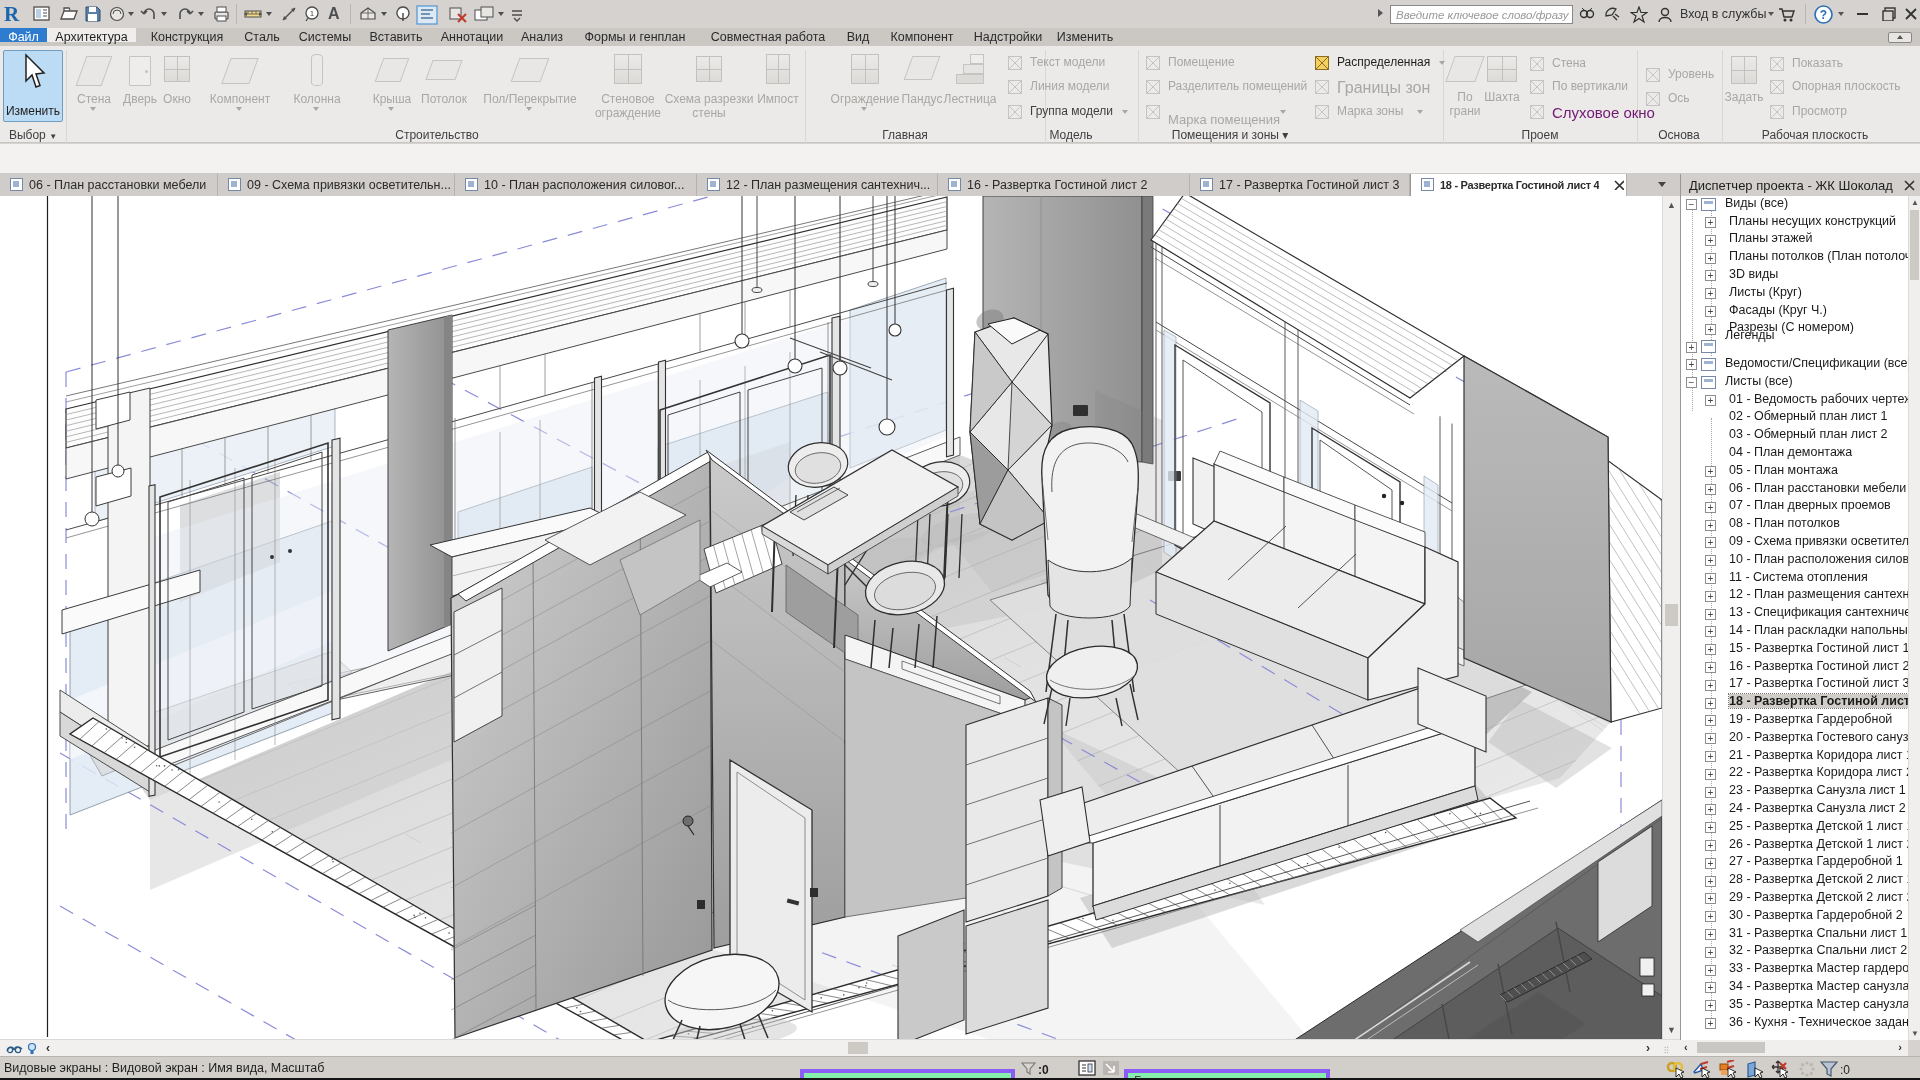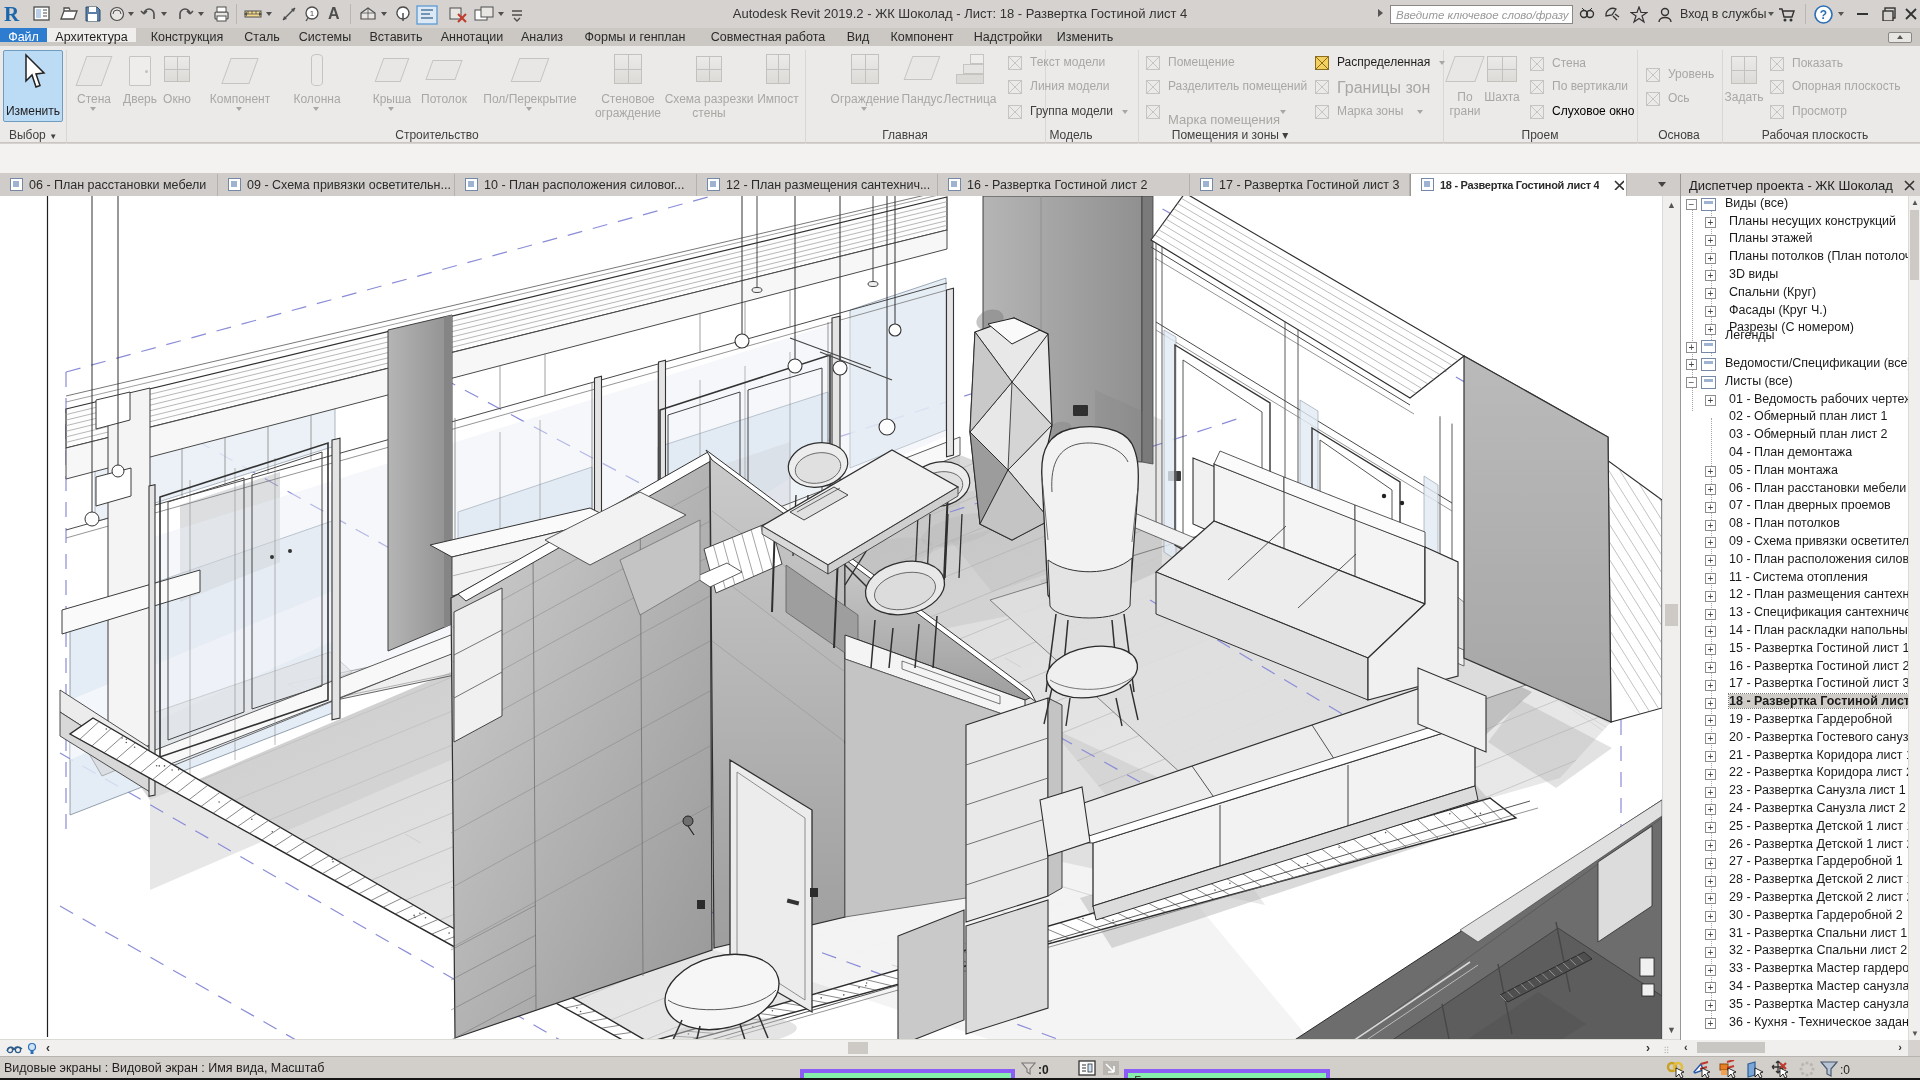--- a/index.html
+++ b/index.html
@@ -110,21 +110,20 @@
           <path d="M10 9 L18 17 M18 9 L10 17" stroke="#c0392b" stroke-width="2"></path>
         </svg></div>
       <div style="position:absolute;left:474px;top:5px;width:22px;height:18px"><svg width="22" height="18">
           <rect x="1" y="5" width="12" height="10" fill="#fff" stroke="#4e4e4e"></rect>
           <rect x="7" y="2" width="12" height="10" fill="#e8e6e3" stroke="#4e4e4e"></rect>
         </svg></div>
       <div class="qarw" style="left:498px"></div>
       <div style="position:absolute;left:510px;top:5px;width:14px;height:18px"><svg width="14" height="18">
           <path d="M2 6 H12 M2 10 H12 M4 13 L7 16 L10 13" fill="none" stroke="#4e4e4e" stroke-width="1.4"></path>
         </svg></div>
-    <div id="title">Autodesk Revit 2019.2 - ЖК Шоколад - Лист: 18 - Развертка Гостиной лист 4</div>
     <div style="position:absolute;left:1378px;top:9px;width:0;height:0;border-top:4px solid transparent;border-bottom:4px solid transparent;border-left:5px solid #555"></div>
     <input style="position: absolute; left: 1390px; top: 5px; width: 183px; height: 19px; border: 1px solid rgb(138, 136, 134); font-style: italic; font-size: 11.5px; color: rgb(153, 153, 153); padding-left: 5px; font-family: inherit;" value="Введите ключевое слово/фразу">
     <svg style="position:absolute;left:1578px;top:6px" width="18" height="18">
         <circle cx="6" cy="8" r="3.5" fill="none" stroke="#333" stroke-width="1.4"></circle>
         <circle cx="12" cy="8" r="3.5" fill="none" stroke="#333" stroke-width="1.4"></circle>
         <path d="M6 4 L4 2 M12 4 L14 2" stroke="#333"></path>
       </svg>
     <svg style="position:absolute;left:1603px;top:6px" width="18" height="18">
         <path d="M3 10 A7 7 0 0 1 13 3 L9 9 Z M10 10 L14 14 M12 8 L16 11" fill="none" stroke="#333" stroke-width="1.3"></path>
       </svg>
@@ -296,21 +295,21 @@
         <div style="position:absolute;left:0;top:0;right:0;bottom:0;background:linear-gradient(45deg,transparent 46%,#c6c4c1 46%,#c6c4c1 54%,transparent 54%),linear-gradient(-45deg,transparent 46%,#c6c4c1 46%,#c6c4c1 54%,transparent 54%)"></div>
       </div>
       <div style="position:absolute;left:1552px;top:10px;font-size:12px;color:#a9a7a4;white-space:nowrap">Стена</div>
 <div style="position:absolute;left:1530px;top:34px;width:14px;height:14px;background:#eceae8;border:1px solid #c6c4c1">
         <div style="position:absolute;left:0;top:0;right:0;bottom:0;background:linear-gradient(45deg,transparent 46%,#c6c4c1 46%,#c6c4c1 54%,transparent 54%),linear-gradient(-45deg,transparent 46%,#c6c4c1 46%,#c6c4c1 54%,transparent 54%)"></div>
       </div>
       <div style="position:absolute;left:1552px;top:33px;font-size:12px;color:#a9a7a4;white-space:nowrap">По вертикали</div>
 <div style="position:absolute;left:1530px;top:59px;width:14px;height:14px;background:#eceae8;border:1px solid #c6c4c1">
         <div style="position:absolute;left:0;top:0;right:0;bottom:0;background:linear-gradient(45deg,transparent 46%,#c6c4c1 46%,#c6c4c1 54%,transparent 54%),linear-gradient(-45deg,transparent 46%,#c6c4c1 46%,#c6c4c1 54%,transparent 54%)"></div>
       </div>
-      <div style="position:absolute;left:1552px;top:58px;font-size:12px;color:#000000;white-space:nowrap">Слуховое окно</div>
+      <div style="position:absolute;left:1552px;top:58px;font-size:15px;color:#701a75;white-space:nowrap">Слуховое окно</div>
 <div style="position:absolute;left:1646px;top:22px;width:14px;height:14px;background:#eceae8;border:1px solid #c6c4c1">
         <div style="position:absolute;left:0;top:0;right:0;bottom:0;background:linear-gradient(45deg,transparent 46%,#c6c4c1 46%,#c6c4c1 54%,transparent 54%),linear-gradient(-45deg,transparent 46%,#c6c4c1 46%,#c6c4c1 54%,transparent 54%)"></div>
       </div>
       <div style="position:absolute;left:1668px;top:21px;font-size:12px;color:#a9a7a4;white-space:nowrap">Уровень</div>
 <div style="position:absolute;left:1646px;top:46px;width:14px;height:14px;background:#eceae8;border:1px solid #c6c4c1">
         <div style="position:absolute;left:0;top:0;right:0;bottom:0;background:linear-gradient(45deg,transparent 46%,#c6c4c1 46%,#c6c4c1 54%,transparent 54%),linear-gradient(-45deg,transparent 46%,#c6c4c1 46%,#c6c4c1 54%,transparent 54%)"></div>
       </div>
       <div style="position:absolute;left:1668px;top:45px;font-size:12px;color:#a9a7a4;white-space:nowrap">Ось</div>
 <div style="position:absolute;left:1731px;top:10px;width:26px;height:28px;border:1.5px solid #c3c1be;background:linear-gradient(#eceae8,#dddbd8)">
         <div style="position:absolute;left:50%;top:0;bottom:0;width:1px;background:#c3c1be"></div>
@@ -1059,21 +1058,21 @@
       <div class="trow" style="left:44px;top:-0.3px">Виды (все)</div>
 <div class="exp" style="left:24px;top:20.9px">+</div>
       <div class="trow" style="left:48px;top:17.5px">Планы несущих конструкций</div>
 <div class="exp" style="left:24px;top:38.7px">+</div>
       <div class="trow" style="left:48px;top:35.3px">Планы этажей</div>
 <div class="exp" style="left:24px;top:56.5px">+</div>
       <div class="trow" style="left:48px;top:53.1px">Планы потолков (План потолоч</div>
 <div class="exp" style="left:24px;top:74.3px">+</div>
       <div class="trow" style="left:48px;top:70.9px">3D виды</div>
 <div class="exp" style="left:24px;top:92.1px">+</div>
-      <div class="trow" style="left:48px;top:88.7px">Спальни (Круг)</div>
+      <div class="trow" style="left:48px;top:88.7px">Листы (Круг)</div>
 <div class="exp" style="left:24px;top:109.9px">+</div>
       <div class="trow" style="left:48px;top:106.5px">Фасады (Круг Ч.)</div>
 <div class="exp" style="left:24px;top:127.7px">+</div>
       <div class="trow" style="left:48px;top:124.3px">Разрезы (С номером)</div>
 <div class="exp" style="left:5px;top:145.5px">+</div>
       <div class="ticon ticon-legend" style="left:20px;top:144.0px"></div>
       <div class="trow" style="left:44px;top:132px">Легенды</div>
 <div class="exp" style="left:5px;top:163.3px">+</div>
       <div class="ticon ticon-sched" style="left:20px;top:161.8px"></div>
       <div class="trow" style="left:44px;top:159.9px">Ведомости/Спецификации (все)</div>

